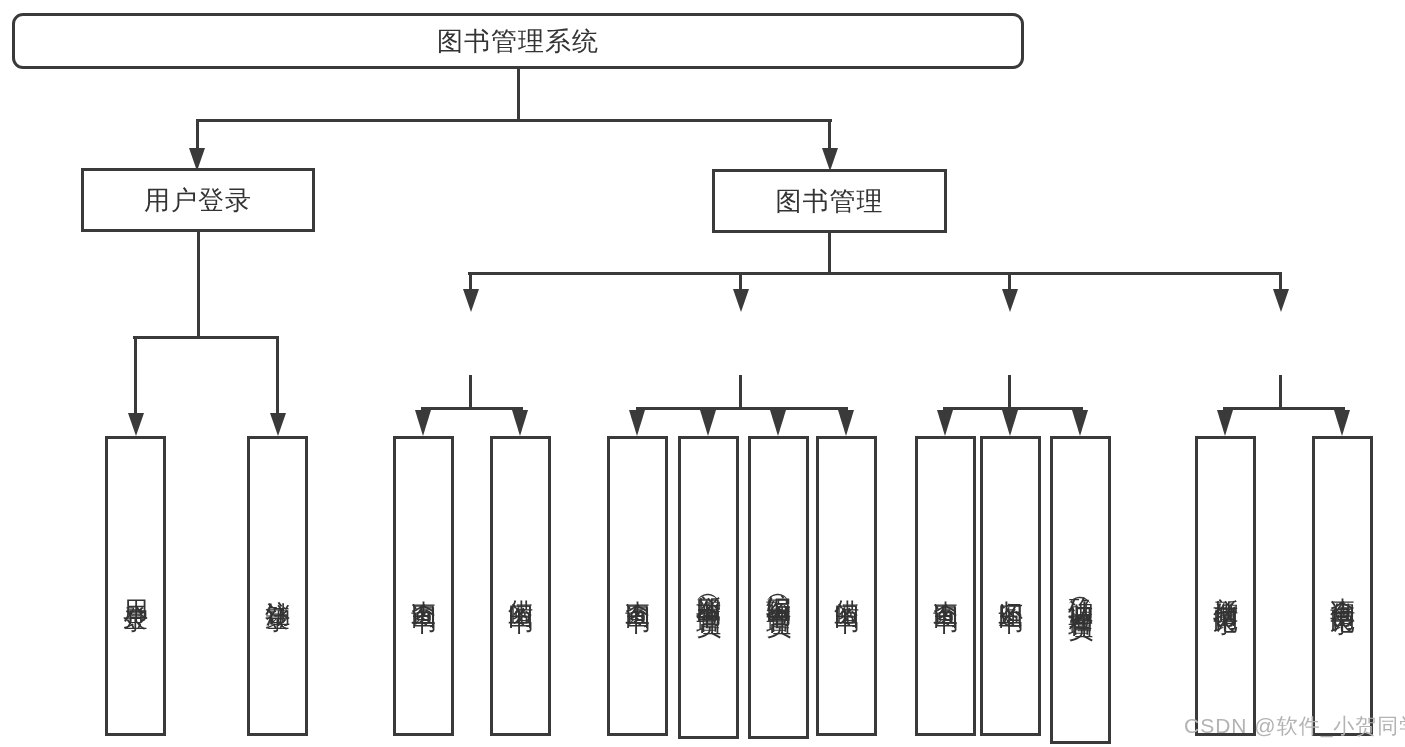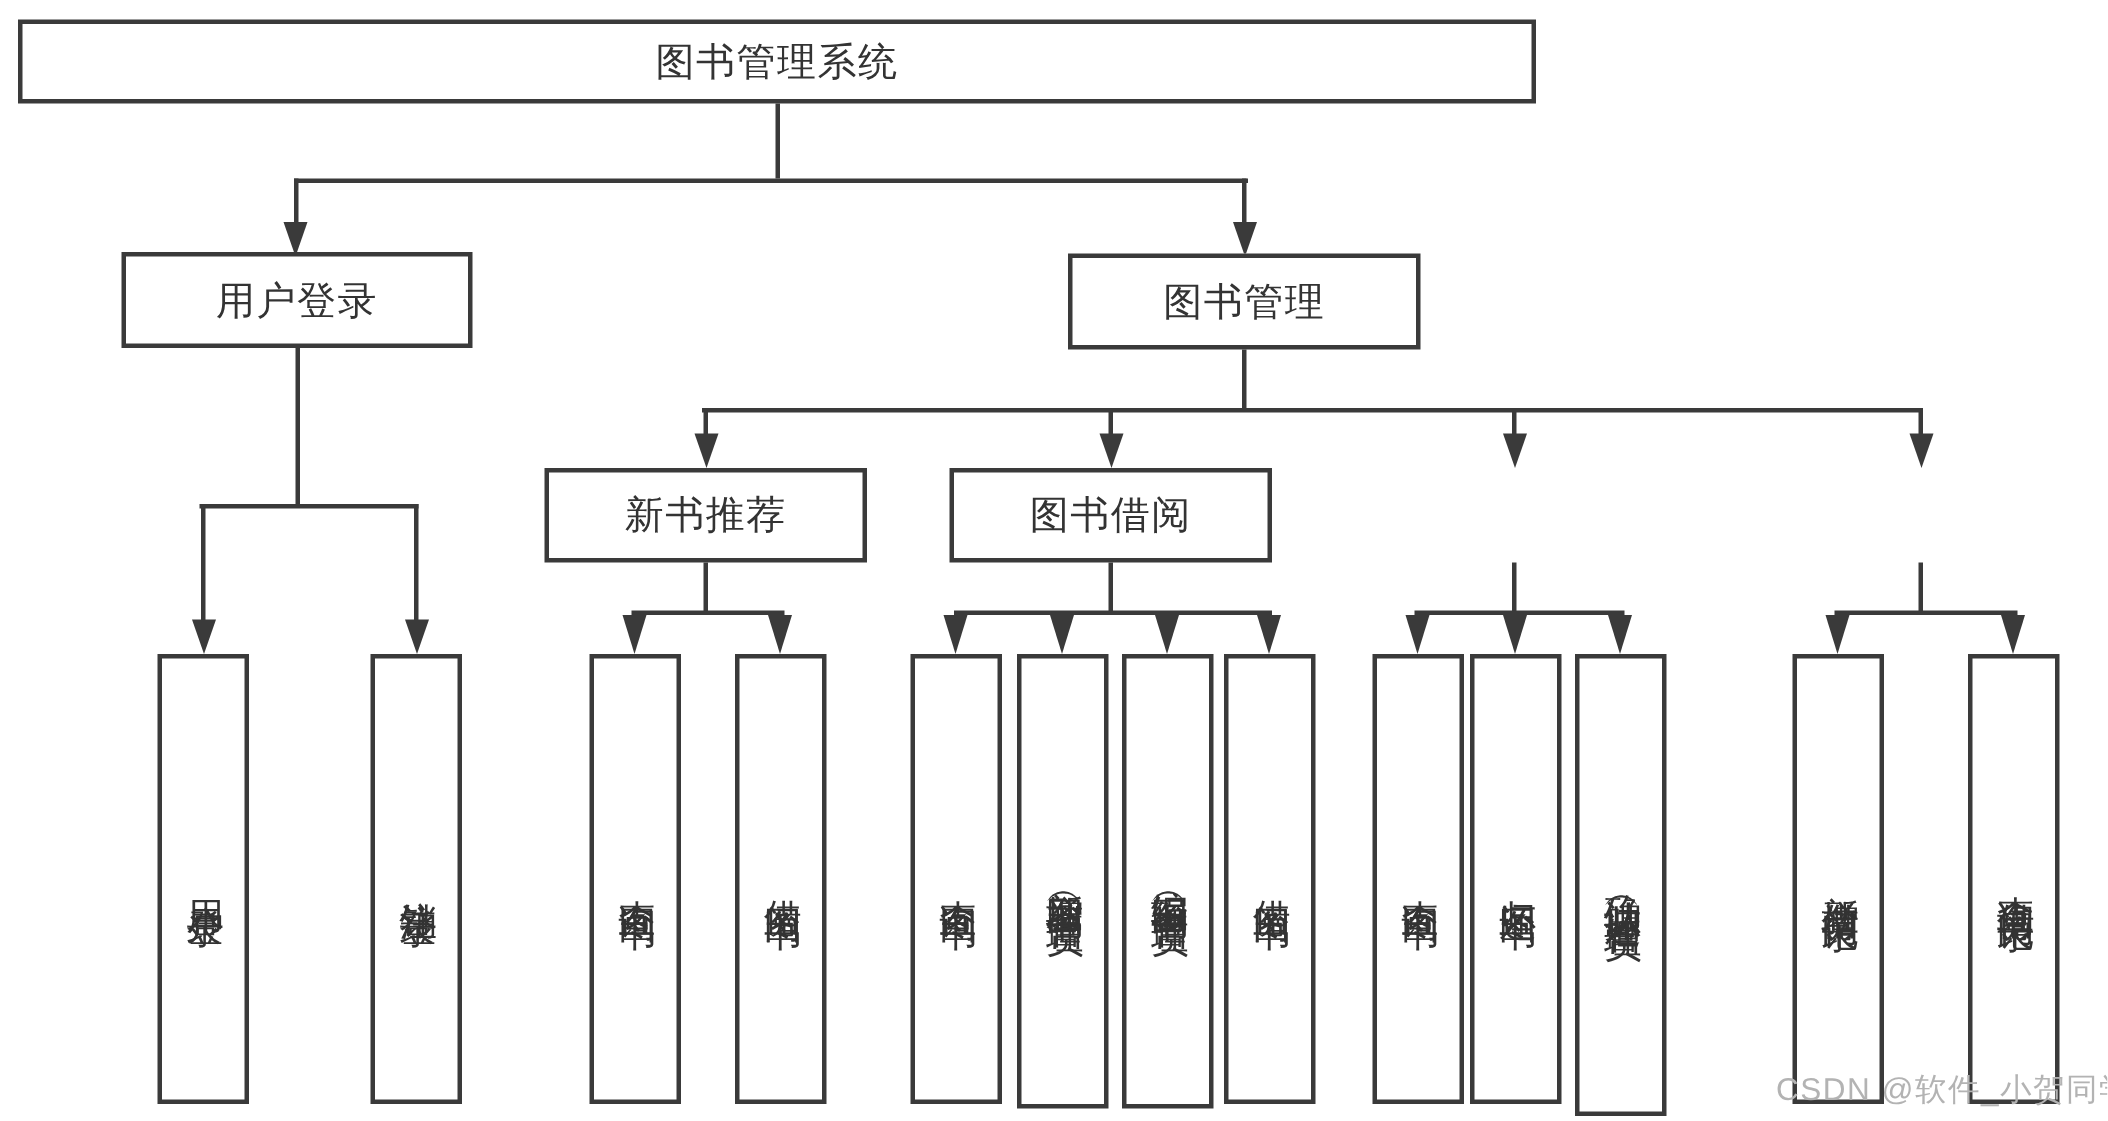--- a/index.html
+++ b/index.html
@@ -38,21 +38,21 @@
   .watermark{
     position:absolute;left:1184px;top:712px;font-size:21px;color:var(--watermark);
     letter-spacing:1px;white-space:nowrap;
   }
 </style>
 </head>
 <body>
 
 <div class="stage">
 
-  <div class="hnode" style="left:12px;top:13px;width:1012px;height:56px;">
+  <div class="hnode" style="left:12px;top:13px;width:1012px;height:56px;border-radius:11px;">
     <span>图书管理系统</span>
   </div>
 
   <div class="vl" style="left:517px;top:69px;height:50px;"></div>
   <div class="hl" style="left:196px;top:119px;width:636px;"></div>
   <div class="vl" style="left:196px;top:119px;height:32px;"></div>
   <div class="vl" style="left:828px;top:119px;height:32px;"></div>
   <div class="arrow short" style="left:189px;top:148px;"></div>
   <div class="arrow short" style="left:822px;top:148px;"></div>
 
@@ -74,26 +74,20 @@
   <div class="hl" style="left:468px;top:272px;width:814px;"></div>
   <div class="vl" style="left:469px;top:272px;height:18px;"></div>
   <div class="vl" style="left:739px;top:272px;height:18px;"></div>
   <div class="vl" style="left:1008px;top:272px;height:18px;"></div>
   <div class="vl" style="left:1279px;top:272px;height:18px;"></div>
   <div class="arrow short" style="left:463px;top:289px;"></div>
   <div class="arrow short" style="left:733px;top:289px;"></div>
   <div class="arrow short" style="left:1002px;top:289px;"></div>
   <div class="arrow short" style="left:1273px;top:289px;"></div>
 
-  <div class="hnode" style="left:363px;top:312px;width:215px;height:63px;">
-    <span>新书推荐</span>
-  </div>
-  <div class="hnode" style="left:633px;top:312px;width:215px;height:63px;">
-    <span>图书借阅</span>
-  </div>
 
   <div class="vl" style="left:469px;top:375px;height:33px;"></div>
   <div class="hl" style="left:421px;top:407px;width:102px;"></div>
   <div class="arrow" style="left:415px;top:410px;"></div>
   <div class="arrow" style="left:512px;top:410px;"></div>
 
   <div class="vl" style="left:739px;top:375px;height:33px;"></div>
   <div class="hl" style="left:636px;top:407px;width:212px;"></div>
   <div class="arrow" style="left:629px;top:410px;"></div>
   <div class="arrow" style="left:700px;top:410px;"></div>

